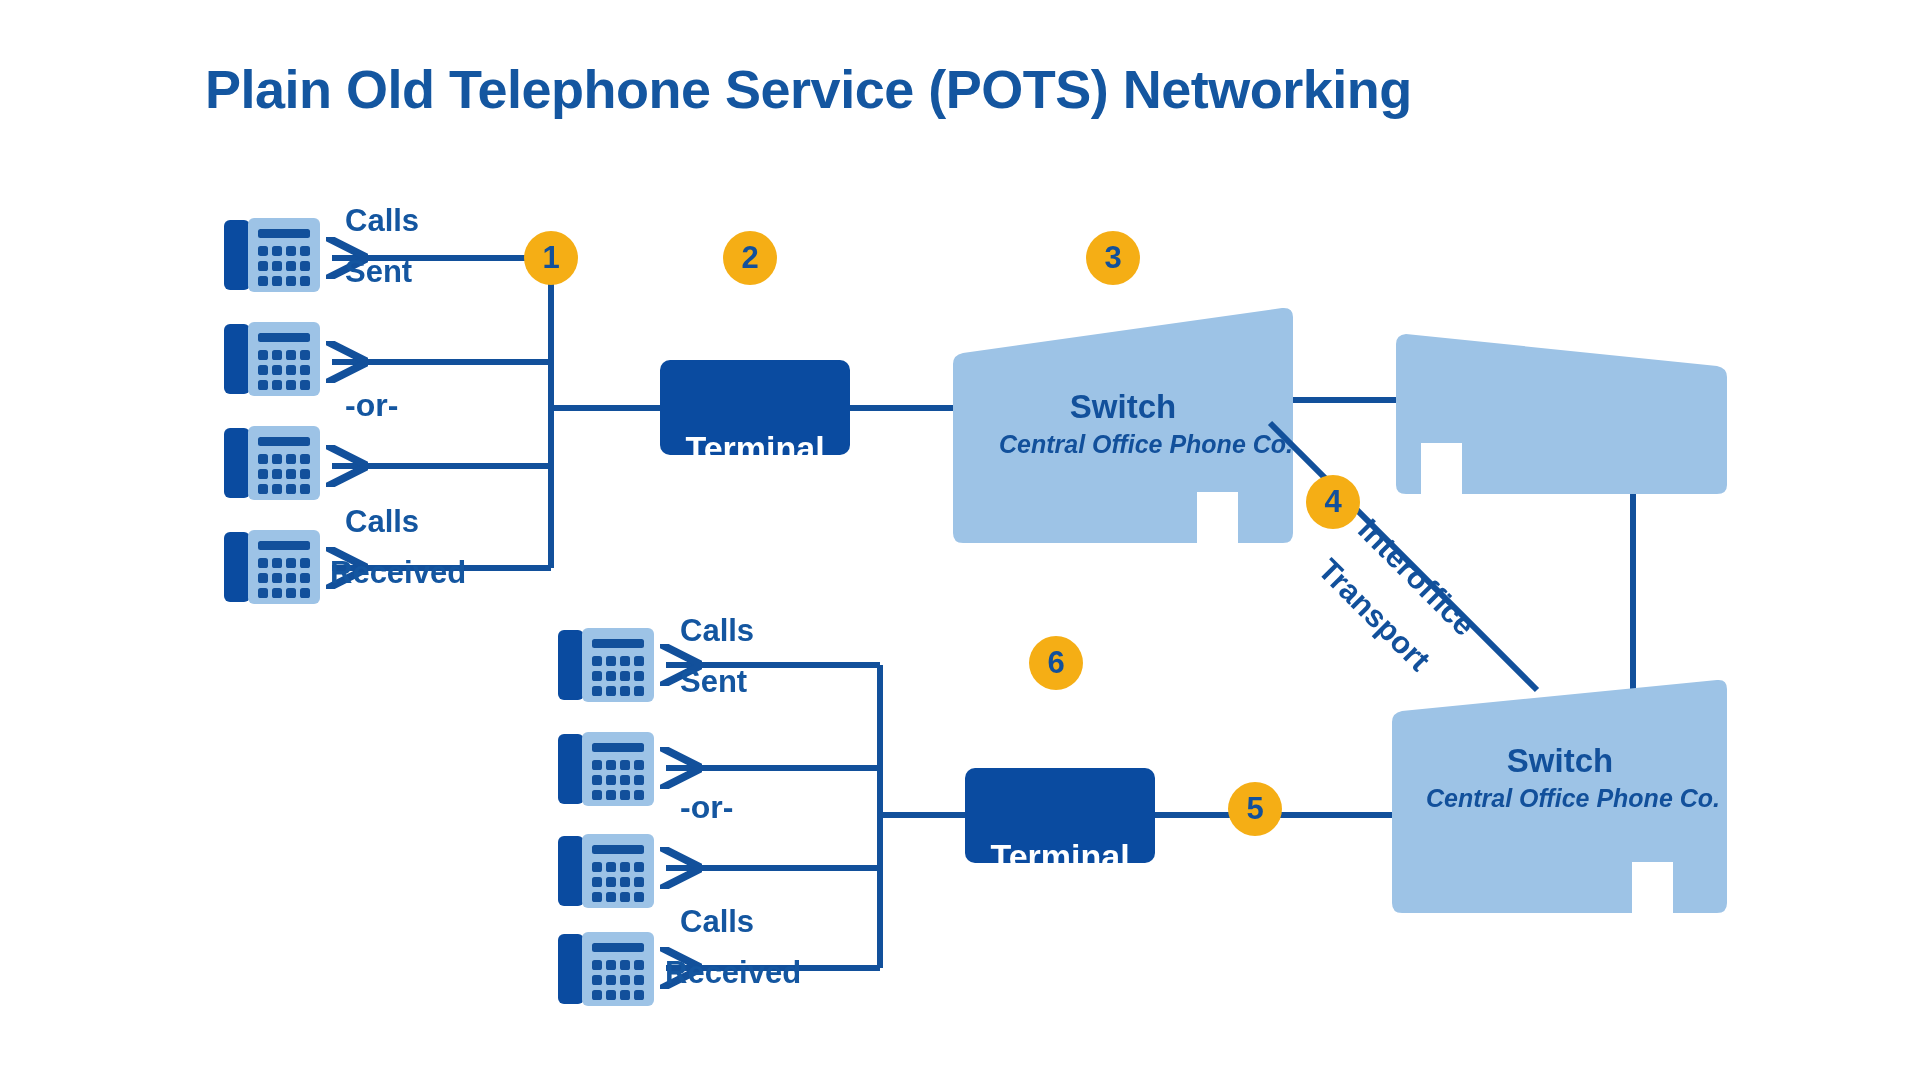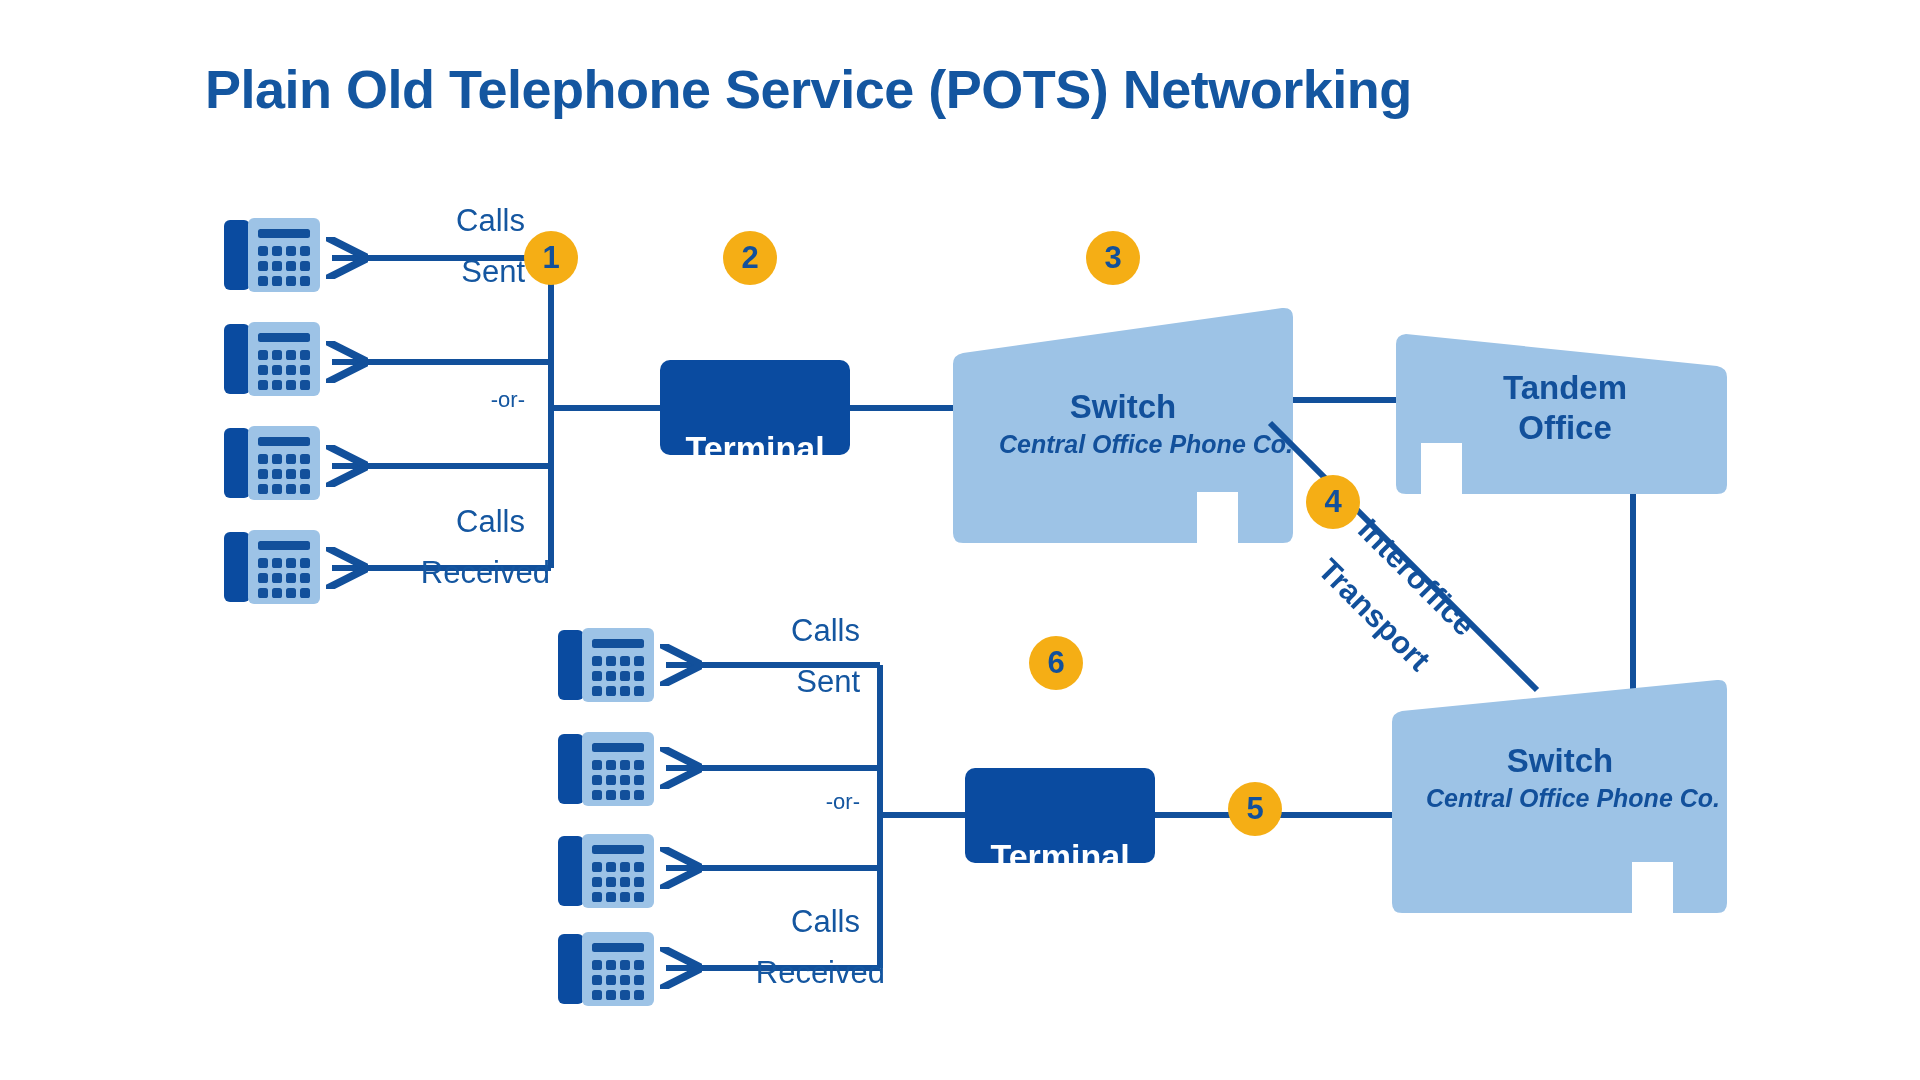--- a/index.html
+++ b/index.html
@@ -33,26 +33,26 @@
     width: 1560px;
     font-size: 54px;
     font-weight: bold;
     color: #1456A0;
     letter-spacing: -0.5px;
     white-space: nowrap;
   }
   .lbl {
     position: absolute;
     color: #1456A0;
-    font-weight: normal;
+    font-weight: bold;
     font-size: 31px;
     white-space: nowrap;
-    text-align: right;
-  }
-  .lbl-or { font-size: 22px; }
+    text-align: left;
+  }
+  .lbl-or { font-size: 32px; }
   .badge-num {
     position: absolute;
     color: #12509B;
     font-weight: bold;
     font-size: 31px;
     width: 54px;
     height: 54px;
     line-height: 54px;
     text-align: center;
   }
@@ -196,24 +196,20 @@
   <div class="lbl" style="left:345px; top:254px; width:180px;">Sent</div>
   <div class="lbl lbl-or" style="left:345px; top:387px; width:180px;">-or-</div>
   <div class="lbl" style="left:345px; top:504px; width:180px;">Calls</div>
   <div class="lbl" style="left:330px; top:555px; width:220px;">Received</div>
 
   <div class="term-txt" style="left:660px; top:387px; width:190px;">Terminal</div>
 
   <div class="bld-main" style="left:953px; top:388px; width:340px;">Switch</div>
   <div class="bld-sub" style="left:953px; top:430px; width:340px;">Central Office Phone Co.</div>
 
-  <div class="bld-2l" style="left:1440px; top:368px; width:250px;">
-    <div>Tandem</div>
-    <div>Office</div>
-  </div>
 
   <div class="diag-lbl" style="left:1376px; top:512px; transform: rotate(45deg);">Interoffice</div>
   <div class="diag-lbl" style="left:1336px; top:552px; transform: rotate(45deg);">Transport</div>
 
   <div class="lbl" style="left:680px; top:613px; width:180px;">Calls</div>
   <div class="lbl" style="left:680px; top:664px; width:180px;">Sent</div>
   <div class="lbl lbl-or" style="left:680px; top:789px; width:180px;">-or-</div>
   <div class="lbl" style="left:680px; top:904px; width:180px;">Calls</div>
   <div class="lbl" style="left:665px; top:955px; width:220px;">Received</div>
 

